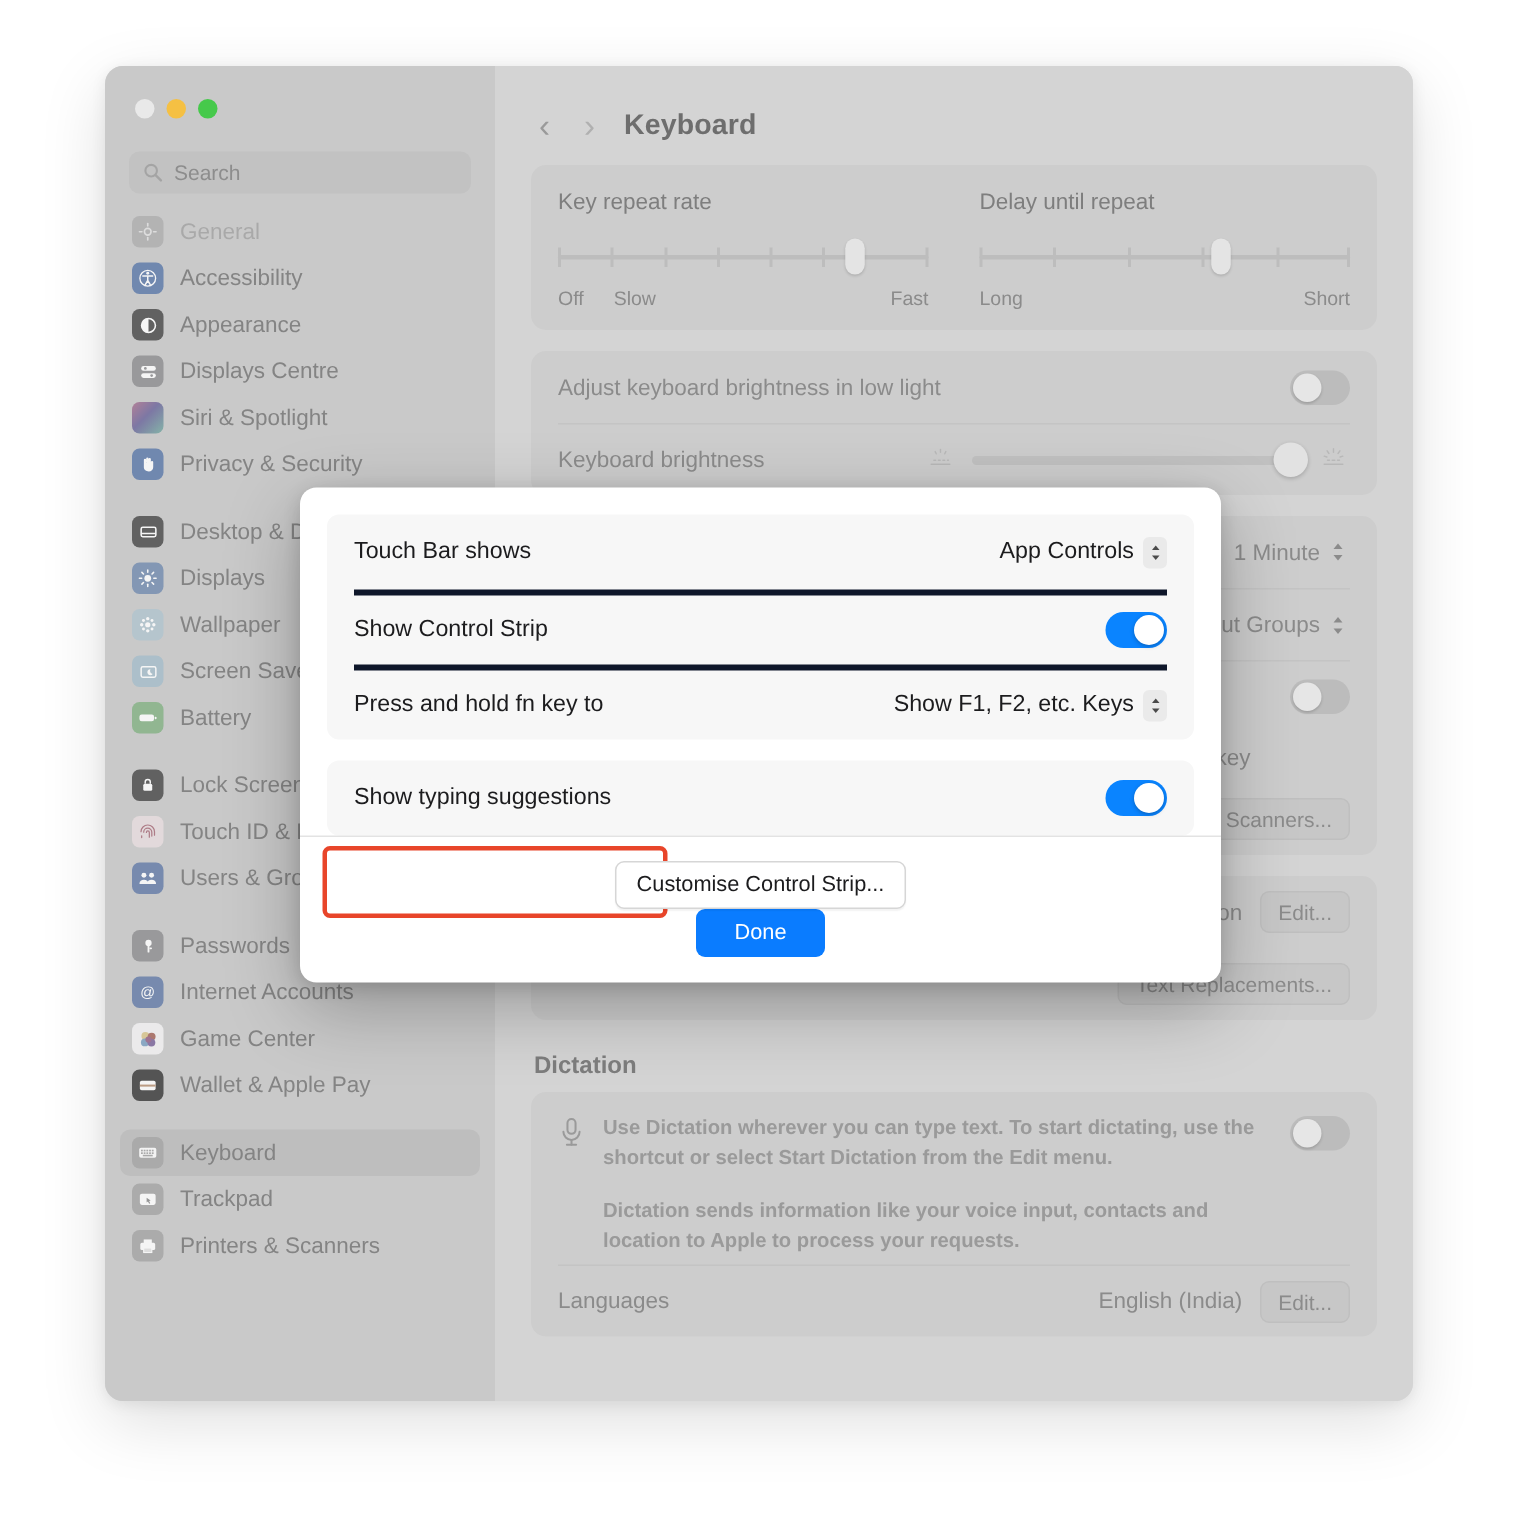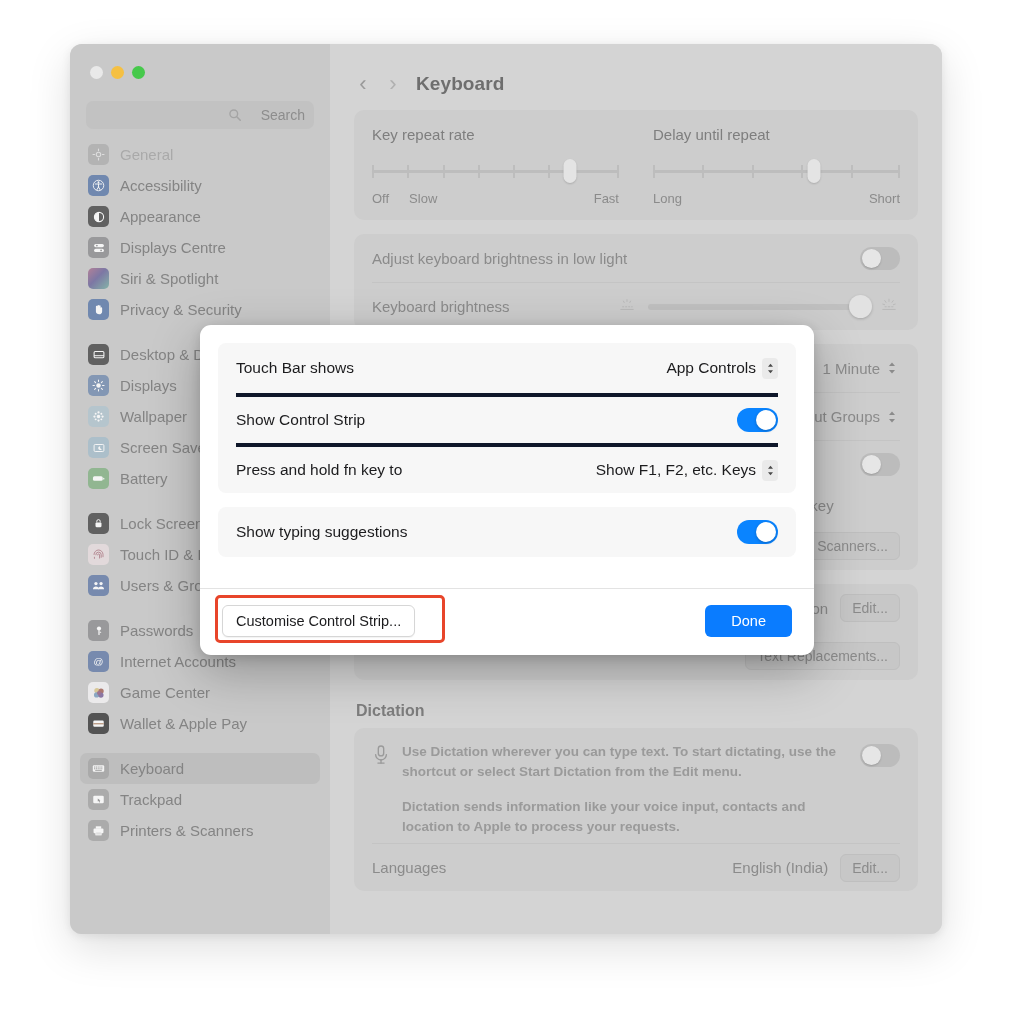--- a/index.html
+++ b/index.html
@@ -31,23 +31,22 @@
   .traffic { display: flex; gap: 8px; padding: 22px 0 0 20px; }
   .tl { width: 13px; height: 13px; border-radius: 50%; }
   .tl.red { background: #e9e9e9; }
   .tl.yellow { background: #f5c043; }
   .tl.green { background: #46c94b; }
 
   .search-box {
     margin: 22px 16px 0 16px;
     height: 28px; border-radius: 7px;
     background: #c2c2c2;
-    display: flex; align-items: center; gap: 19px;
+    display: flex; align-items: center; gap: 7px;
     padding: 0 9px;
-    justify-content: flex-end;
   }
   .search-icon { width: 14px; height: 14px; flex: 0 0 14px; opacity:.55; }
   .search-ph { font-size: 14px; color: #8d8d8d; }
 
   .nav-scroll { margin-top: 10px; height: 760px; overflow: hidden; position: relative; }
   .nav-group { padding: 0 10px; }
   .nav-sep { height: 14px; }
   .nav-item {
     display: flex; align-items: center; gap: 11px;
     height: 31px; padding: 0 8px; border-radius: 7px;
@@ -159,21 +158,21 @@
   .stepper-box {
     width: 16px; height: 21px; border-radius: 4px; background: #eaeaea;
     display:flex; flex-direction:column; align-items:center; justify-content:center; gap:2px;
   }
   .sheet-toggle { width: 41px; height: 24px; border-radius: 13px; background: #0a84ff; position: relative; }
   .sheet-toggle .dot { position:absolute; top:2px; left: 19px; width: 20px; height: 20px; border-radius: 50%; background:#fff; box-shadow: 0 1px 3px rgba(0,0,0,.25); }
 
   .sheet-footer {
     margin-top: auto; border-top: 1px solid #e3e3e3;
     display:flex; align-items:center; justify-content: space-between;
-    padding: 16px 22px 18px 22px; position: relative;
+    padding: 16px 22px 18px 22px; position: relative; flex-direction: column;
   }
   .highlight-box {
     position: absolute; left: 15px; top: 6px;
     width: 230px; height: 48px;
     border: 3px solid #e8452a; border-radius: 5px;
     pointer-events: none;
   }
   .btn-secondary {
     background: #fff; border: 1px solid #d6d6d6; border-radius: 6px;
     font-size: 14.5px; color: #1c1c1e; padding: 7px 13px;

